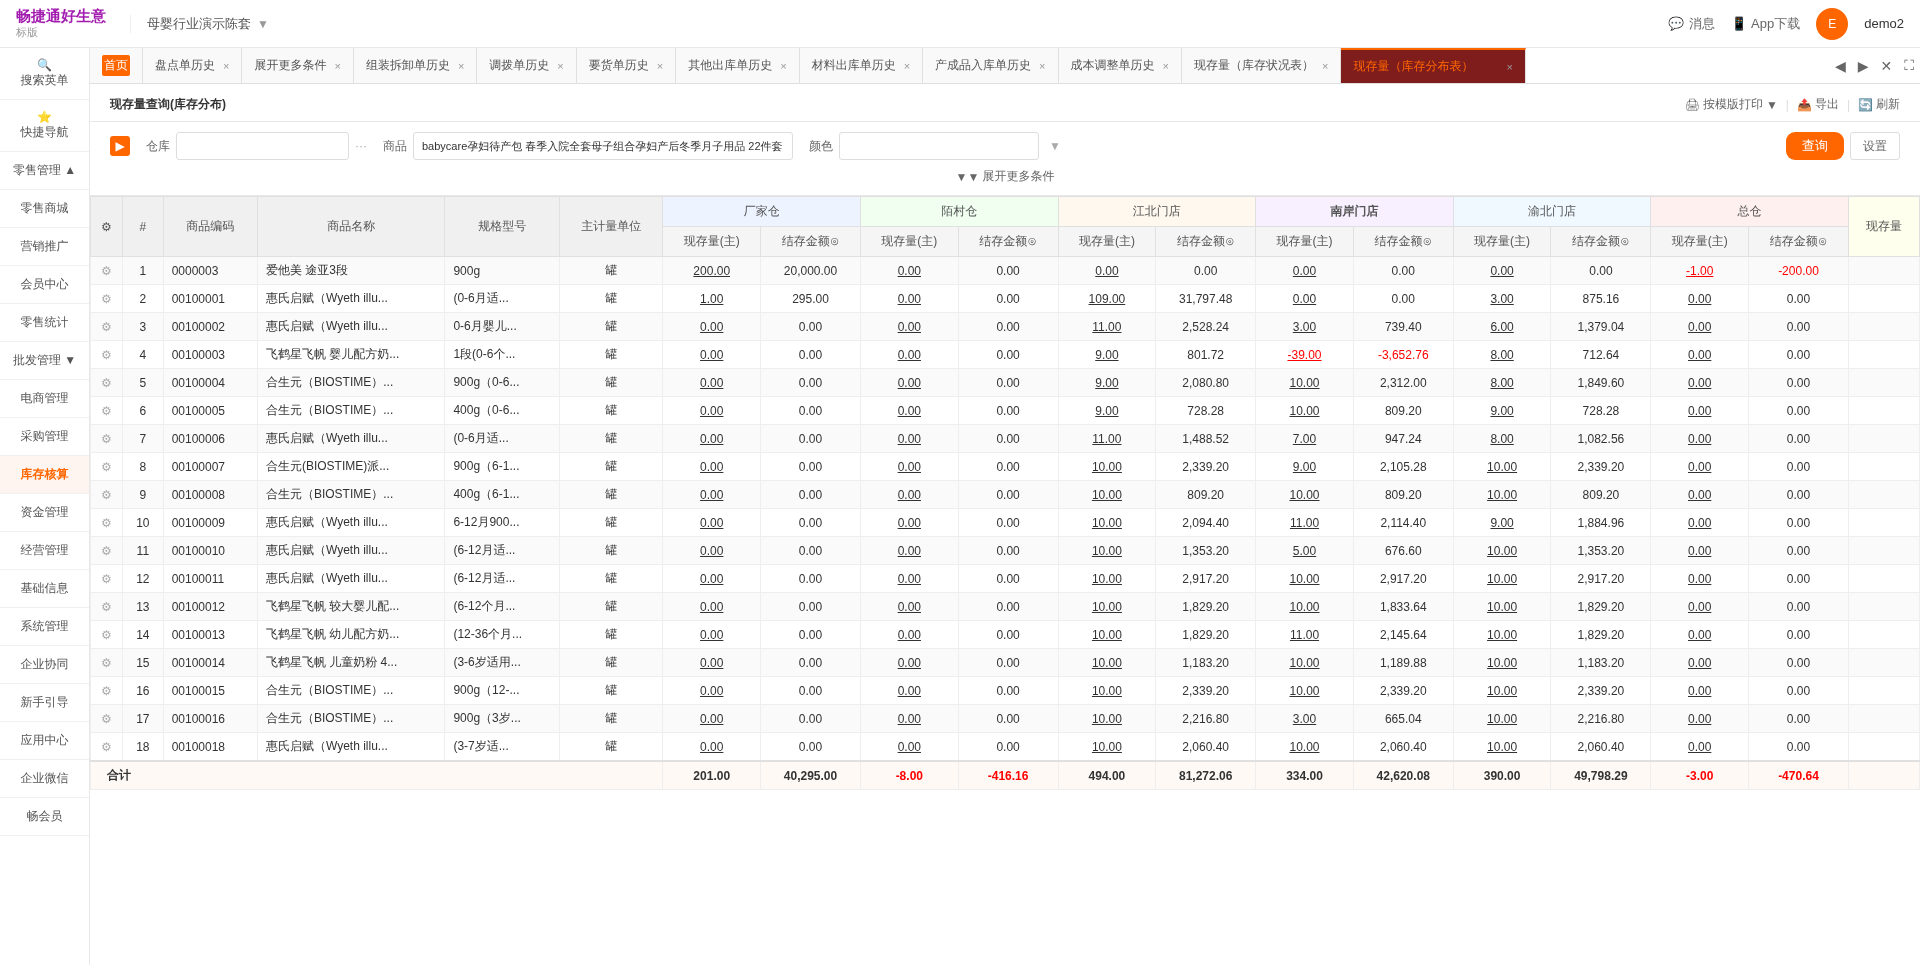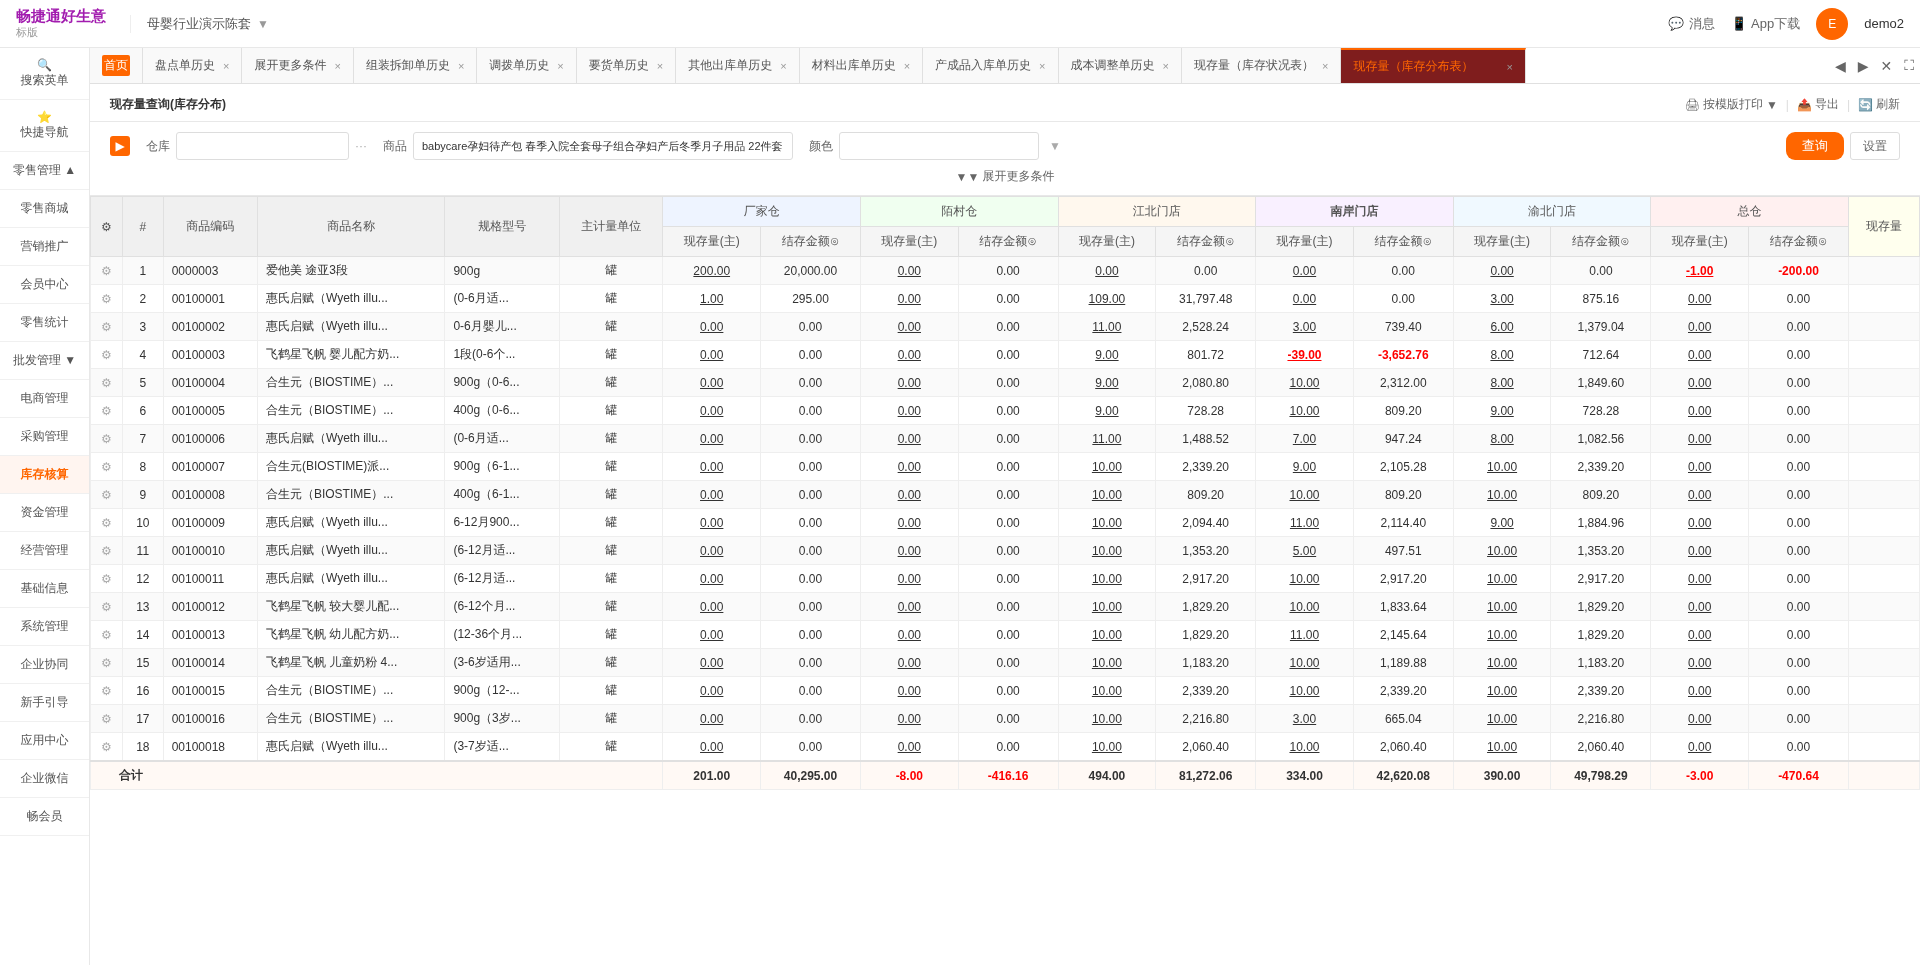--- a/index.html
+++ b/index.html
@@ -200,21 +200,21 @@
       border: 1px solid #eee;
       padding: 5px 8px;
       text-align: center;
       color: #333;
       white-space: nowrap;
     }
     tbody tr:nth-child(odd) { background: #fafafa; }
     tbody tr:nth-child(even) { background: #fff; }
     .td-left { text-align: left; }
     .td-num { text-decoration: underline; cursor: pointer; }
-    .td-red { color: #f00 !important; font-weight: bold; }
+    .td-red { color: #f00 !important; }
     .td-setting { color: #aaa; cursor: pointer; }
 
     
     .summary-row td {
       background: #fff9f5 !important;
       font-weight: bold;
       border-top: 2px solid #e0e0e0;
     }
 
     
@@ -677,21 +677,21 @@
     <td class="td-left" style="max-width:140px;overflow:hidden;text-overflow:ellipsis;">惠氏启赋（Wyeth illu...</td>
     <td class="td-left">(6-12月适...</td>
     <td>罐</td>
     <td class="td-num ">0.00</td>
     <td>0.00</td>
     <td class="td-num ">0.00</td>
     <td>0.00</td>
     <td class="td-num ">10.00</td>
     <td>1,353.20</td>
     <td class="td-num ">5.00</td>
-    <td class="">497.51</td>
+    <td class="">676.60</td>
     <td class="td-num ">10.00</td>
     <td>1,353.20</td>
     <td class="td-num ">0.00</td>
     <td class="">0.00</td>
     <td></td>
   </tr>
           <tr>
     <td class="td-setting">⚙</td>
     <td>12</td>
     <td class="td-left">00100011</td>
@@ -832,21 +832,21 @@
     <td>2,060.40</td>
     <td class="td-num ">10.00</td>
     <td class="">2,060.40</td>
     <td class="td-num ">10.00</td>
     <td>2,060.40</td>
     <td class="td-num ">0.00</td>
     <td class="">0.00</td>
     <td></td>
   </tr>
           <tr class="summary-row">
-  <td colspan="6" class="td-left" style="font-weight:bold;padding-left:28px;">合计</td>
+  <td colspan="6" class="td-left" style="font-weight:bold;padding-left:16px;">合计</td>
   <td>201.00</td>
   <td>40,295.00</td>
   <td class="td-red">-8.00</td>
   <td class="td-red">-416.16</td>
   <td>494.00</td>
   <td>81,272.06</td>
   <td>334.00</td>
   <td>42,620.08</td>
   <td>390.00</td>
   <td>49,798.29</td>

